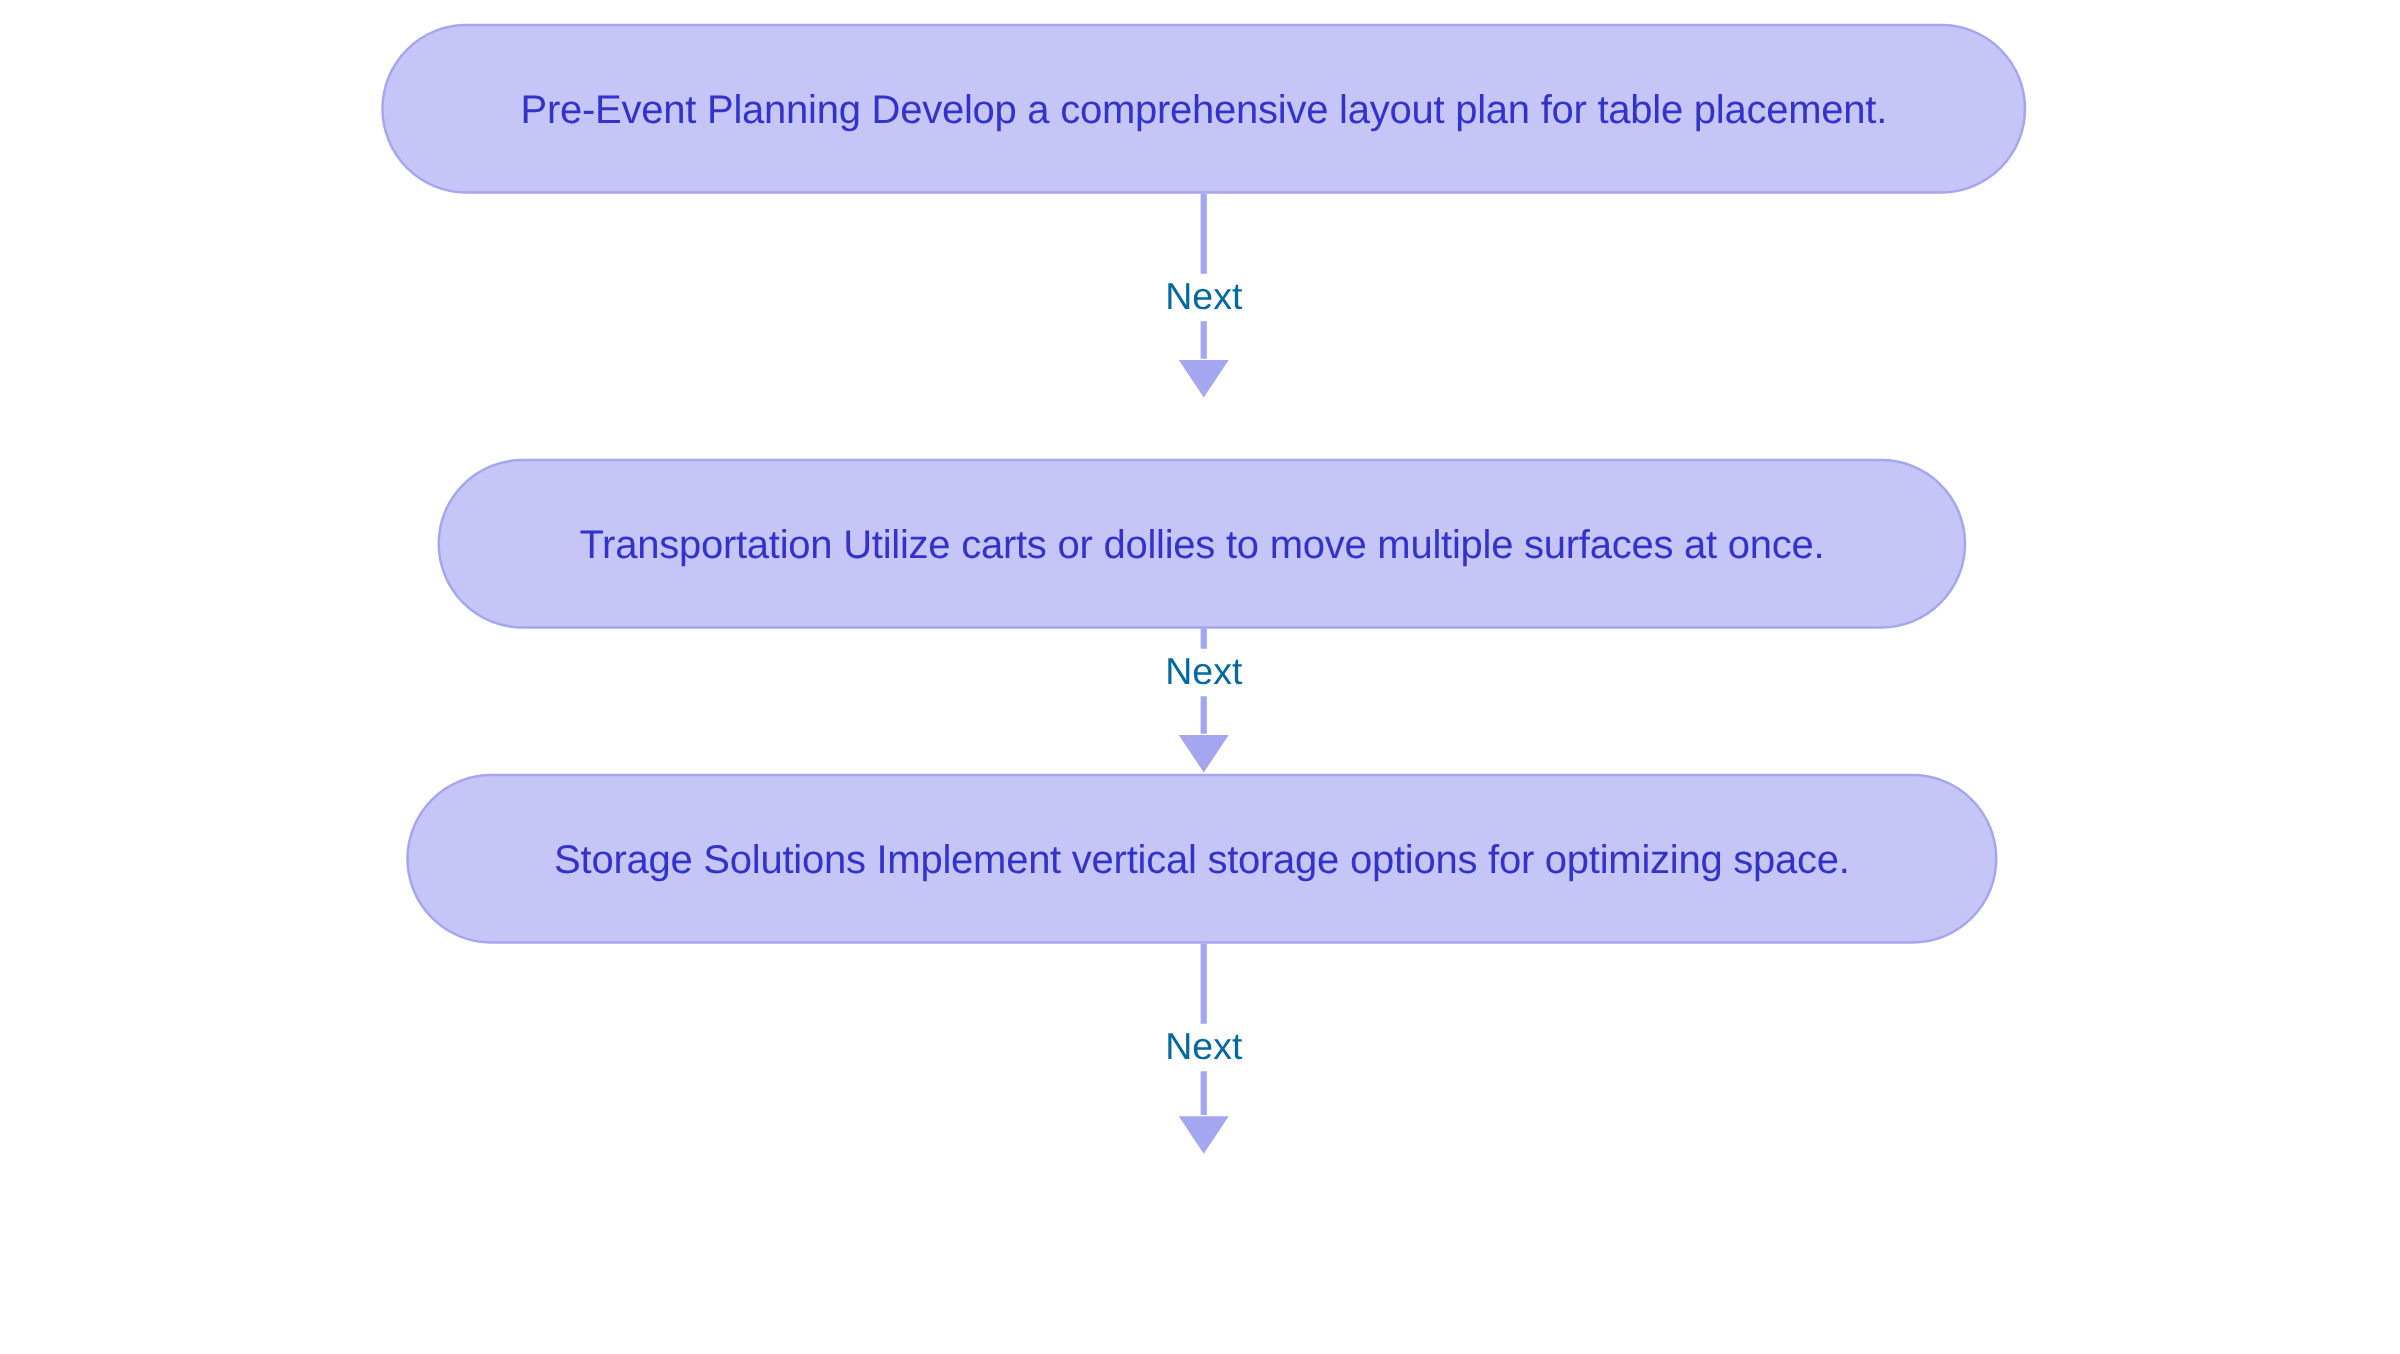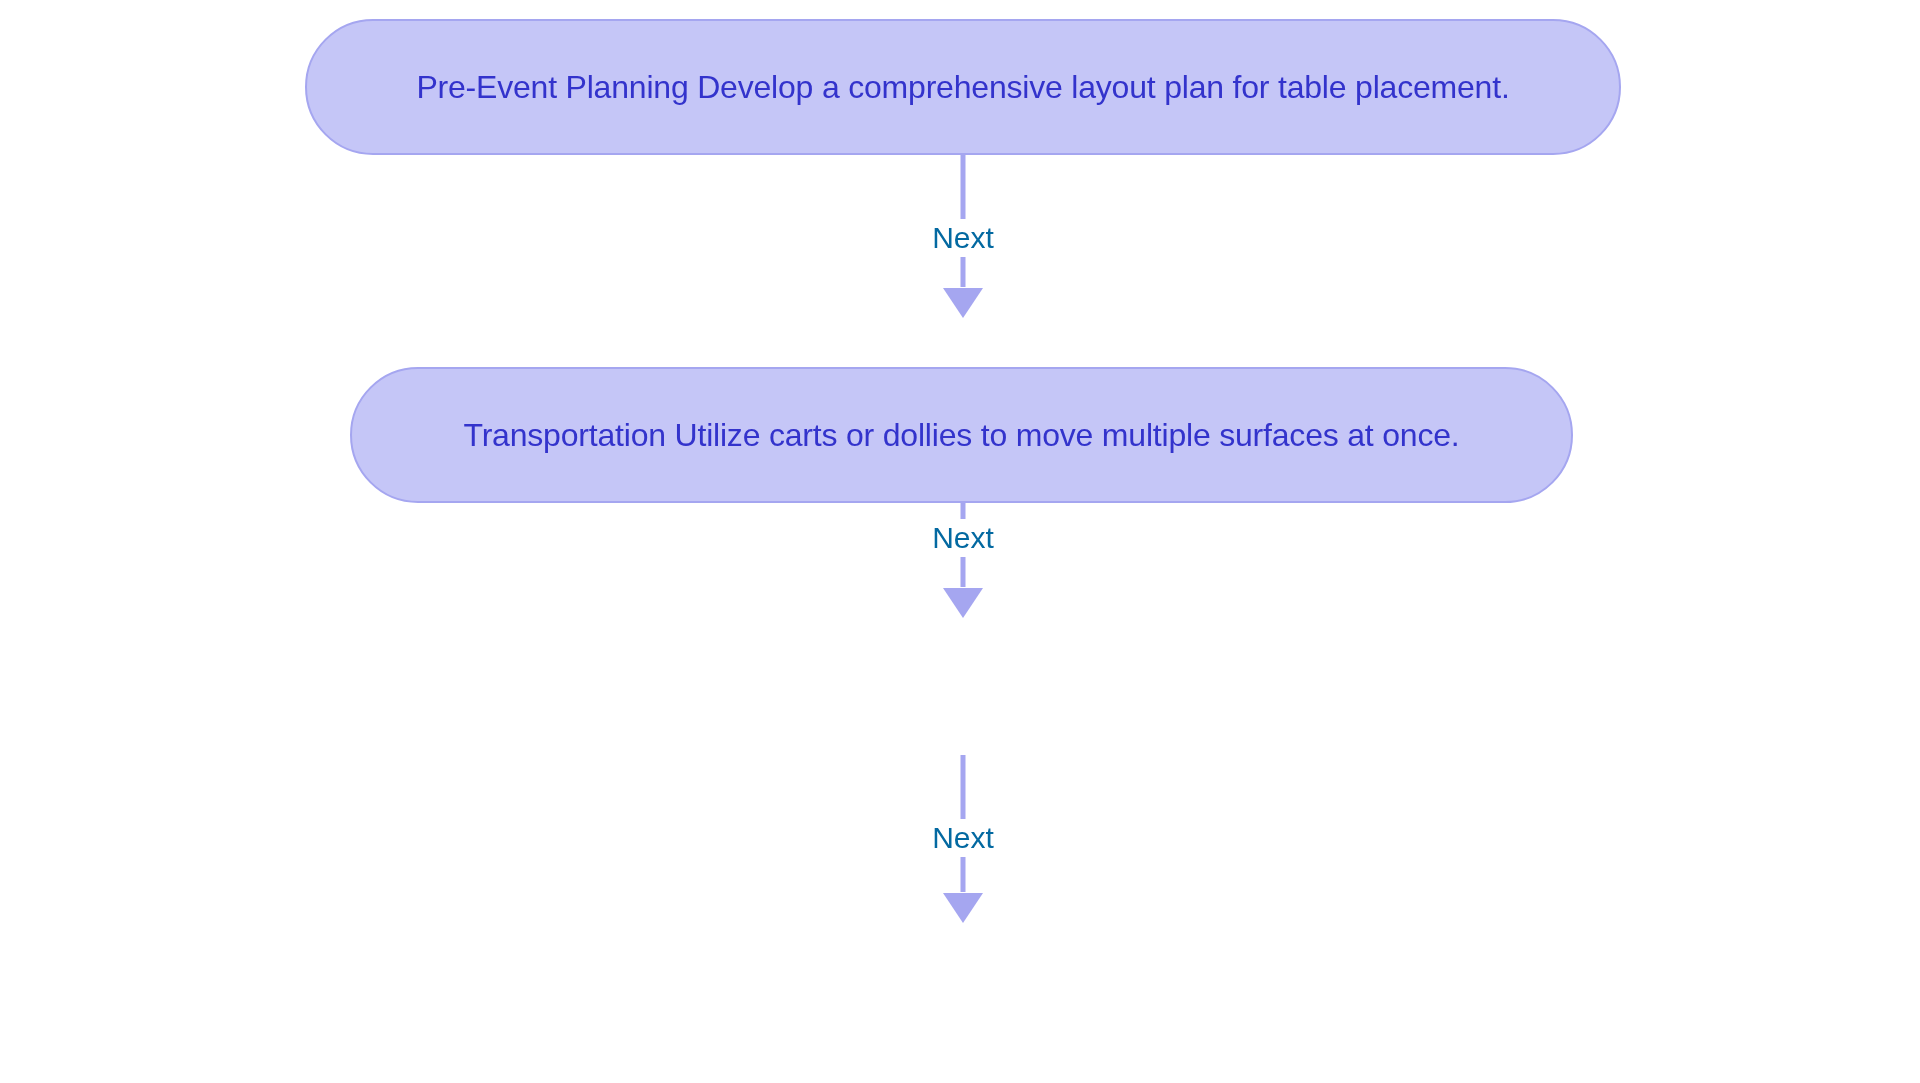--- a/index.html
+++ b/index.html
@@ -95,15 +95,18 @@
   <div class="edge-label" id="edge-label-2">Next</div>
 
   <div class="flow-node" id="node-0">
     <span class="node-text">Pre-Event Planning Develop a comprehensive layout plan for table placement.</span>
   </div>
 
   <div class="flow-node" id="node-1">
     <span class="node-text">Transportation Utilize carts or dollies to move multiple surfaces at once.</span>
   </div>
 
+  <div class="flow-node" id="node-2">
+    <span class="node-text">Storage Solutions Implement vertical storage options for optimizing space.</span>
+  </div>
 
 
 </div>
 
 </body></html>

